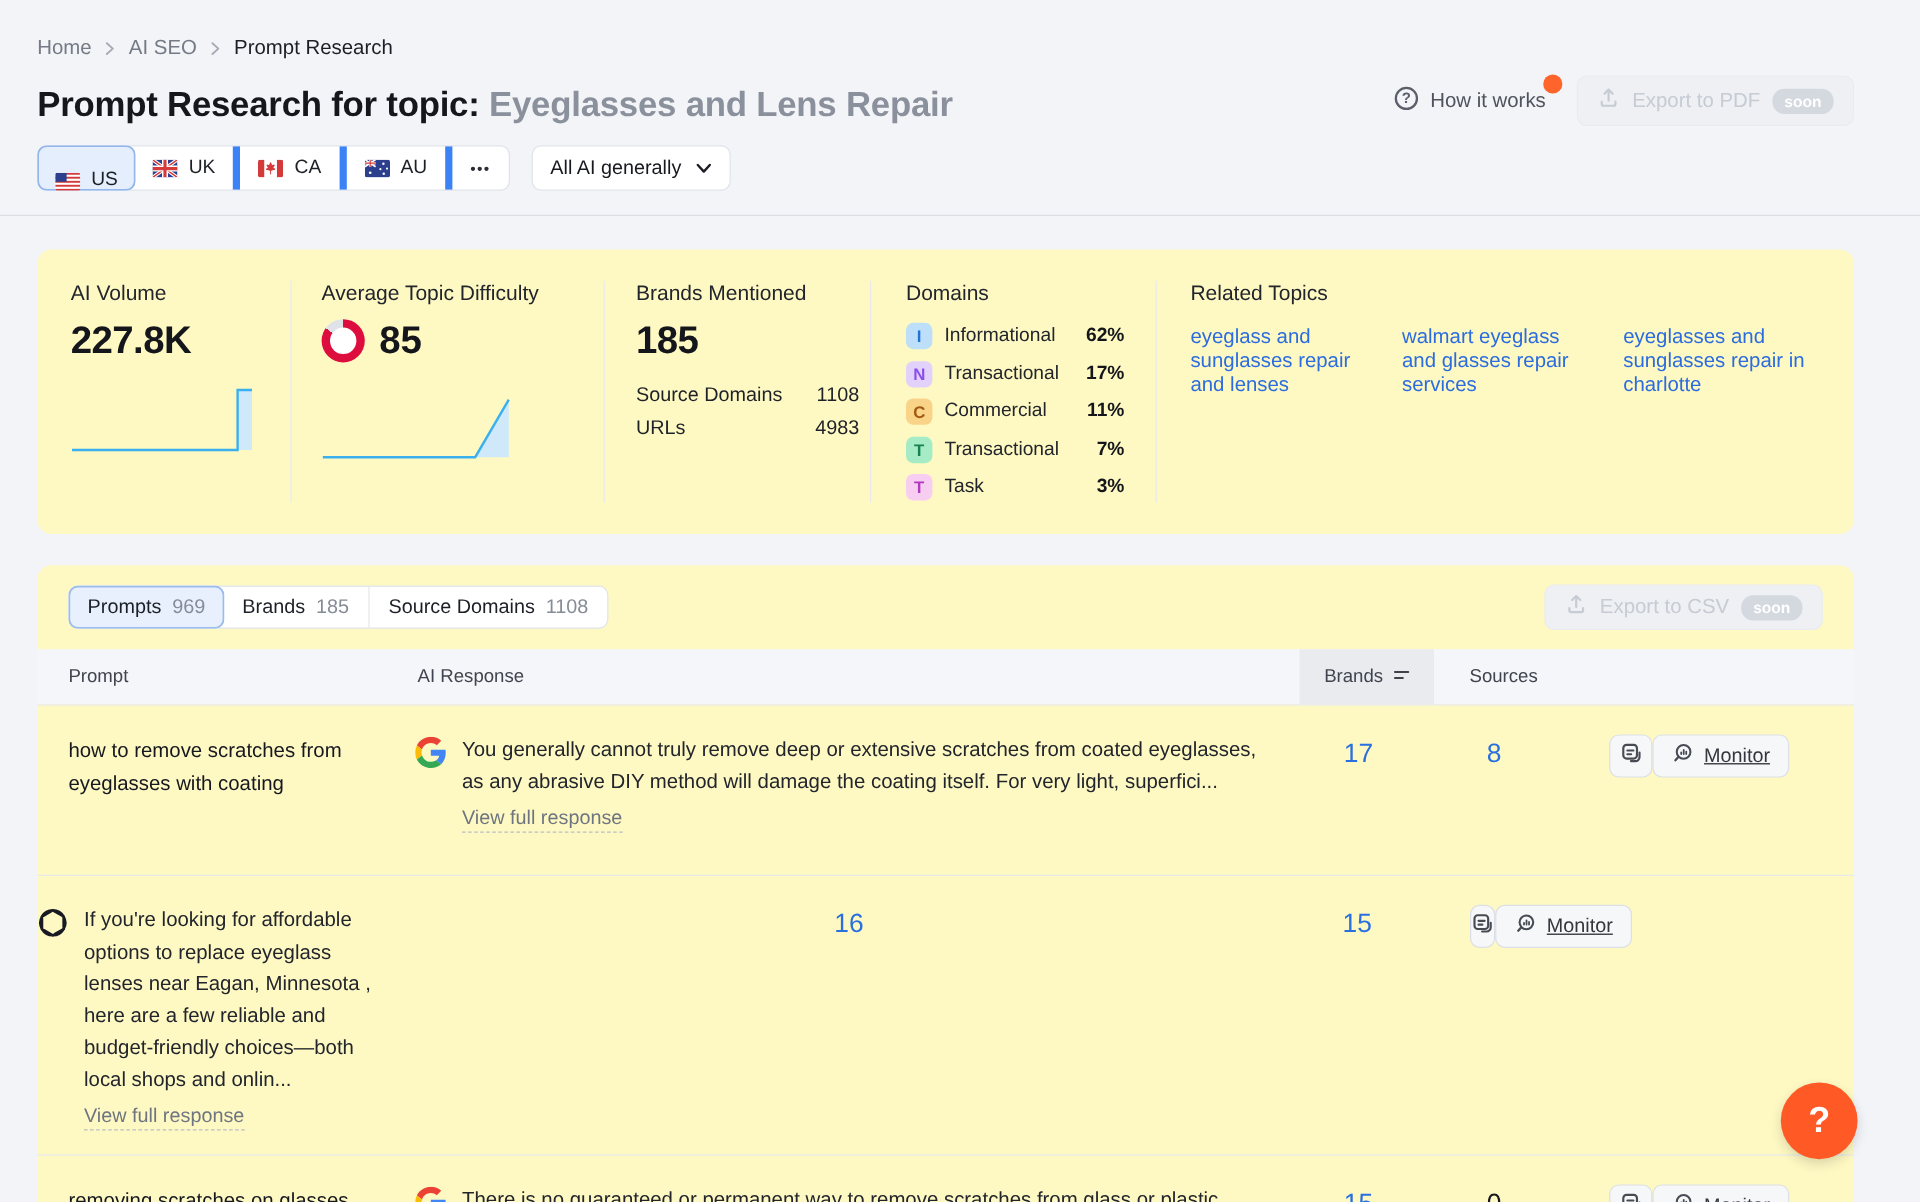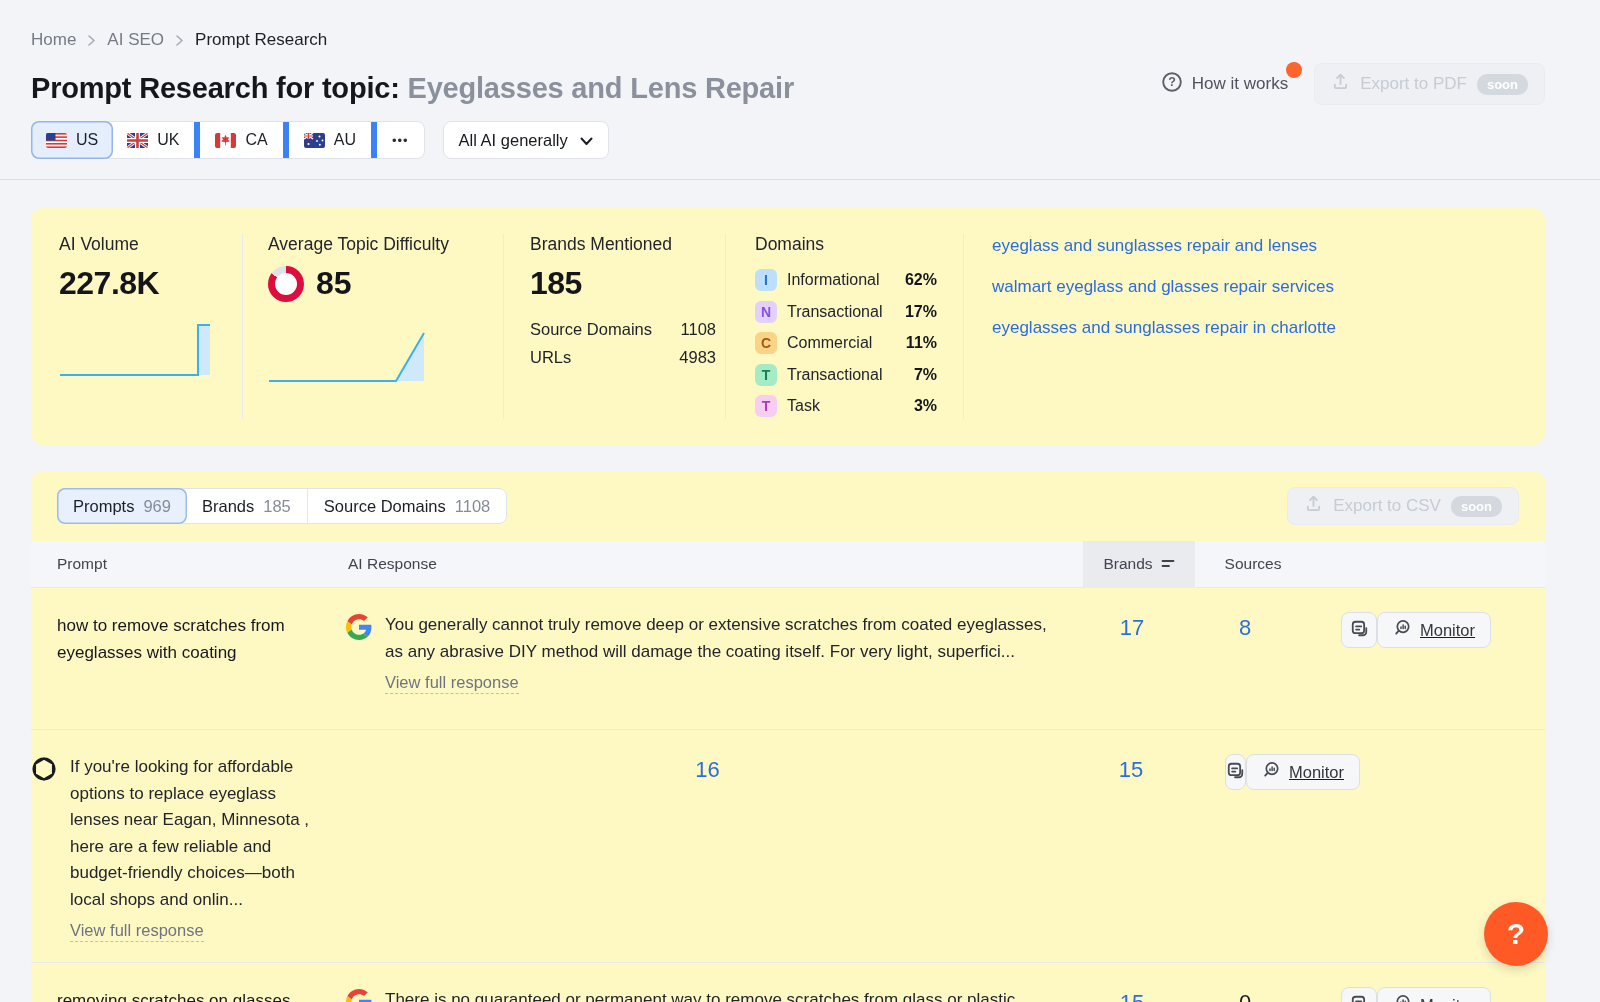--- a/index.html
+++ b/index.html
@@ -26,21 +26,21 @@
     display:flex; align-items:center; gap:10px; height:42px; padding:0 16px;
     background:#eef0f4; border:1px solid #e9ebf0; border-radius:8px;
     color:#c6cbd4; font-size:17px;
   }
   .soon-pill { background:#d4d8df; color:#ffffff; font-size:13px; font-weight:700; padding:3px 10px; border-radius:10px; }
   
   .filters-row { display:flex; align-items:center; gap:18px; margin-top:16px; }
   .country-group { display:flex; background:#fff; border:1px solid #dfe3e9; border-radius:8px; }
   .country-chip { display:flex; align-items:center; gap:9px; padding:0 15px; height:36px; font-size:16px; color:#1d2026; border-right:6px solid #3b82f6; cursor:pointer; }
   .country-chip:last-child { border-right:none; }
-  .country-chip.selected { background:#e4eefc; box-shadow:inset 0 0 0 1.5px #94b6ec; border-radius:8px; margin:-1px; height:38px; border-right:none; }
+  .country-chip.selected { background:#e4eefc; box-shadow:inset 0 0 0 1.5px #94b6ec; border-radius:8px; margin:-1px; height:38px; border-right:none;align-items:flex-end; }
   .country-chip.more { color:#2a2d34; font-size:13px; letter-spacing:1px; }
   .flag { width:21px; height:15px; border-radius:2px; overflow:hidden; display:block; }
   .platform-select { display:flex; align-items:center; gap:12px; height:38px; padding:0 15px; background:#fff; border:1px solid #dfe3e9; border-radius:8px; font-size:16.5px; color:#17191f; cursor:pointer; }
   .page-divider { margin-top:20px; border-top:1px solid #dbdee4; width:100%; }
   
   .content { padding:28px 55px 0 31px; }
   .card { background:#fef9c3; border-radius:12px; }
   
   .stats-card { display:flex; padding:26px 28px; height:237px; }
   .vdiv { width:1px; background:#e8eaee; }
@@ -61,21 +61,21 @@
   .intent-list { margin-top:14px; display:flex; flex-direction:column; gap:9.5px; width:182px; }
   .intent-row { display:flex; align-items:center; gap:10px; }
   .intent-badge { width:22px; height:22px; border-radius:6px; font-size:14px; font-weight:700; display:flex; align-items:center; justify-content:center; }
   .b-informational { background:#bedffa; color:#2371d6; }
   .b-navigational  { background:#e2d2fb; color:#8a4fe8; }
   .b-commercial    { background:#f9d387; color:#a05a12; }
   .b-transactional { background:#a5ebc6; color:#17824d; }
   .b-task          { background:#f7cef2; color:#b13bbf; }
   .intent-name { flex:1; font-size:16px; color:#22252c; }
   .intent-pct { font-size:16px; font-weight:700; color:#14161b; }
-  .related-links { margin-top:2px; display:flex; flex-direction:column; gap:21px; }
+  .related-links { margin-top:16px; display:flex; flex-direction:row; gap:21px; }
   .related-link { color:#2b6cdf; font-size:17px; cursor:pointer; }
   
   .table-card { margin-top:26px; height:620px; padding-top:16px; border-radius:12px 12px 0 0; }
   .tabs-row { display:flex; justify-content:space-between; align-items:center; padding:0 26px; }
   .seg-tabs { display:flex; background:#fff; border:1px solid #e0e4e9; border-radius:8px; }
   .seg-tab { display:flex; align-items:center; gap:9px; padding:0 16px; height:34px; font-size:16.5px; color:#1c1f26; border-right:1px solid #e4e7ec; cursor:pointer; }
   .seg-tab:last-child { border-right:none; }
   .seg-tab .count { color:#868c97; }
   .seg-tab.active { background:#e7f0fc; box-shadow:inset 0 0 0 1.5px #9cbcee; border-radius:8px; margin:-1px; height:36px; border-right:none; }
   
@@ -279,20 +279,21 @@
         <div class="intent-row">
           <span class="intent-badge b-task">T</span>
           <span class="intent-name">Task</span>
           <span class="intent-pct">3%</span>
         </div>
       </div>
     </div>
     <div class="vdiv"></div>
 
     <div class="sec-related">
+      <div class="stat-label">Related Topics</div>
       <div class="related-links">
         <span class="related-link">eyeglass and sunglasses repair and lenses</span>
         <span class="related-link">walmart eyeglass and glasses repair services</span>
         <span class="related-link">eyeglasses and sunglasses repair in charlotte</span>
       </div>
     </div>
   </div>
 
   <div class="card table-card">
     <div class="tabs-row">

